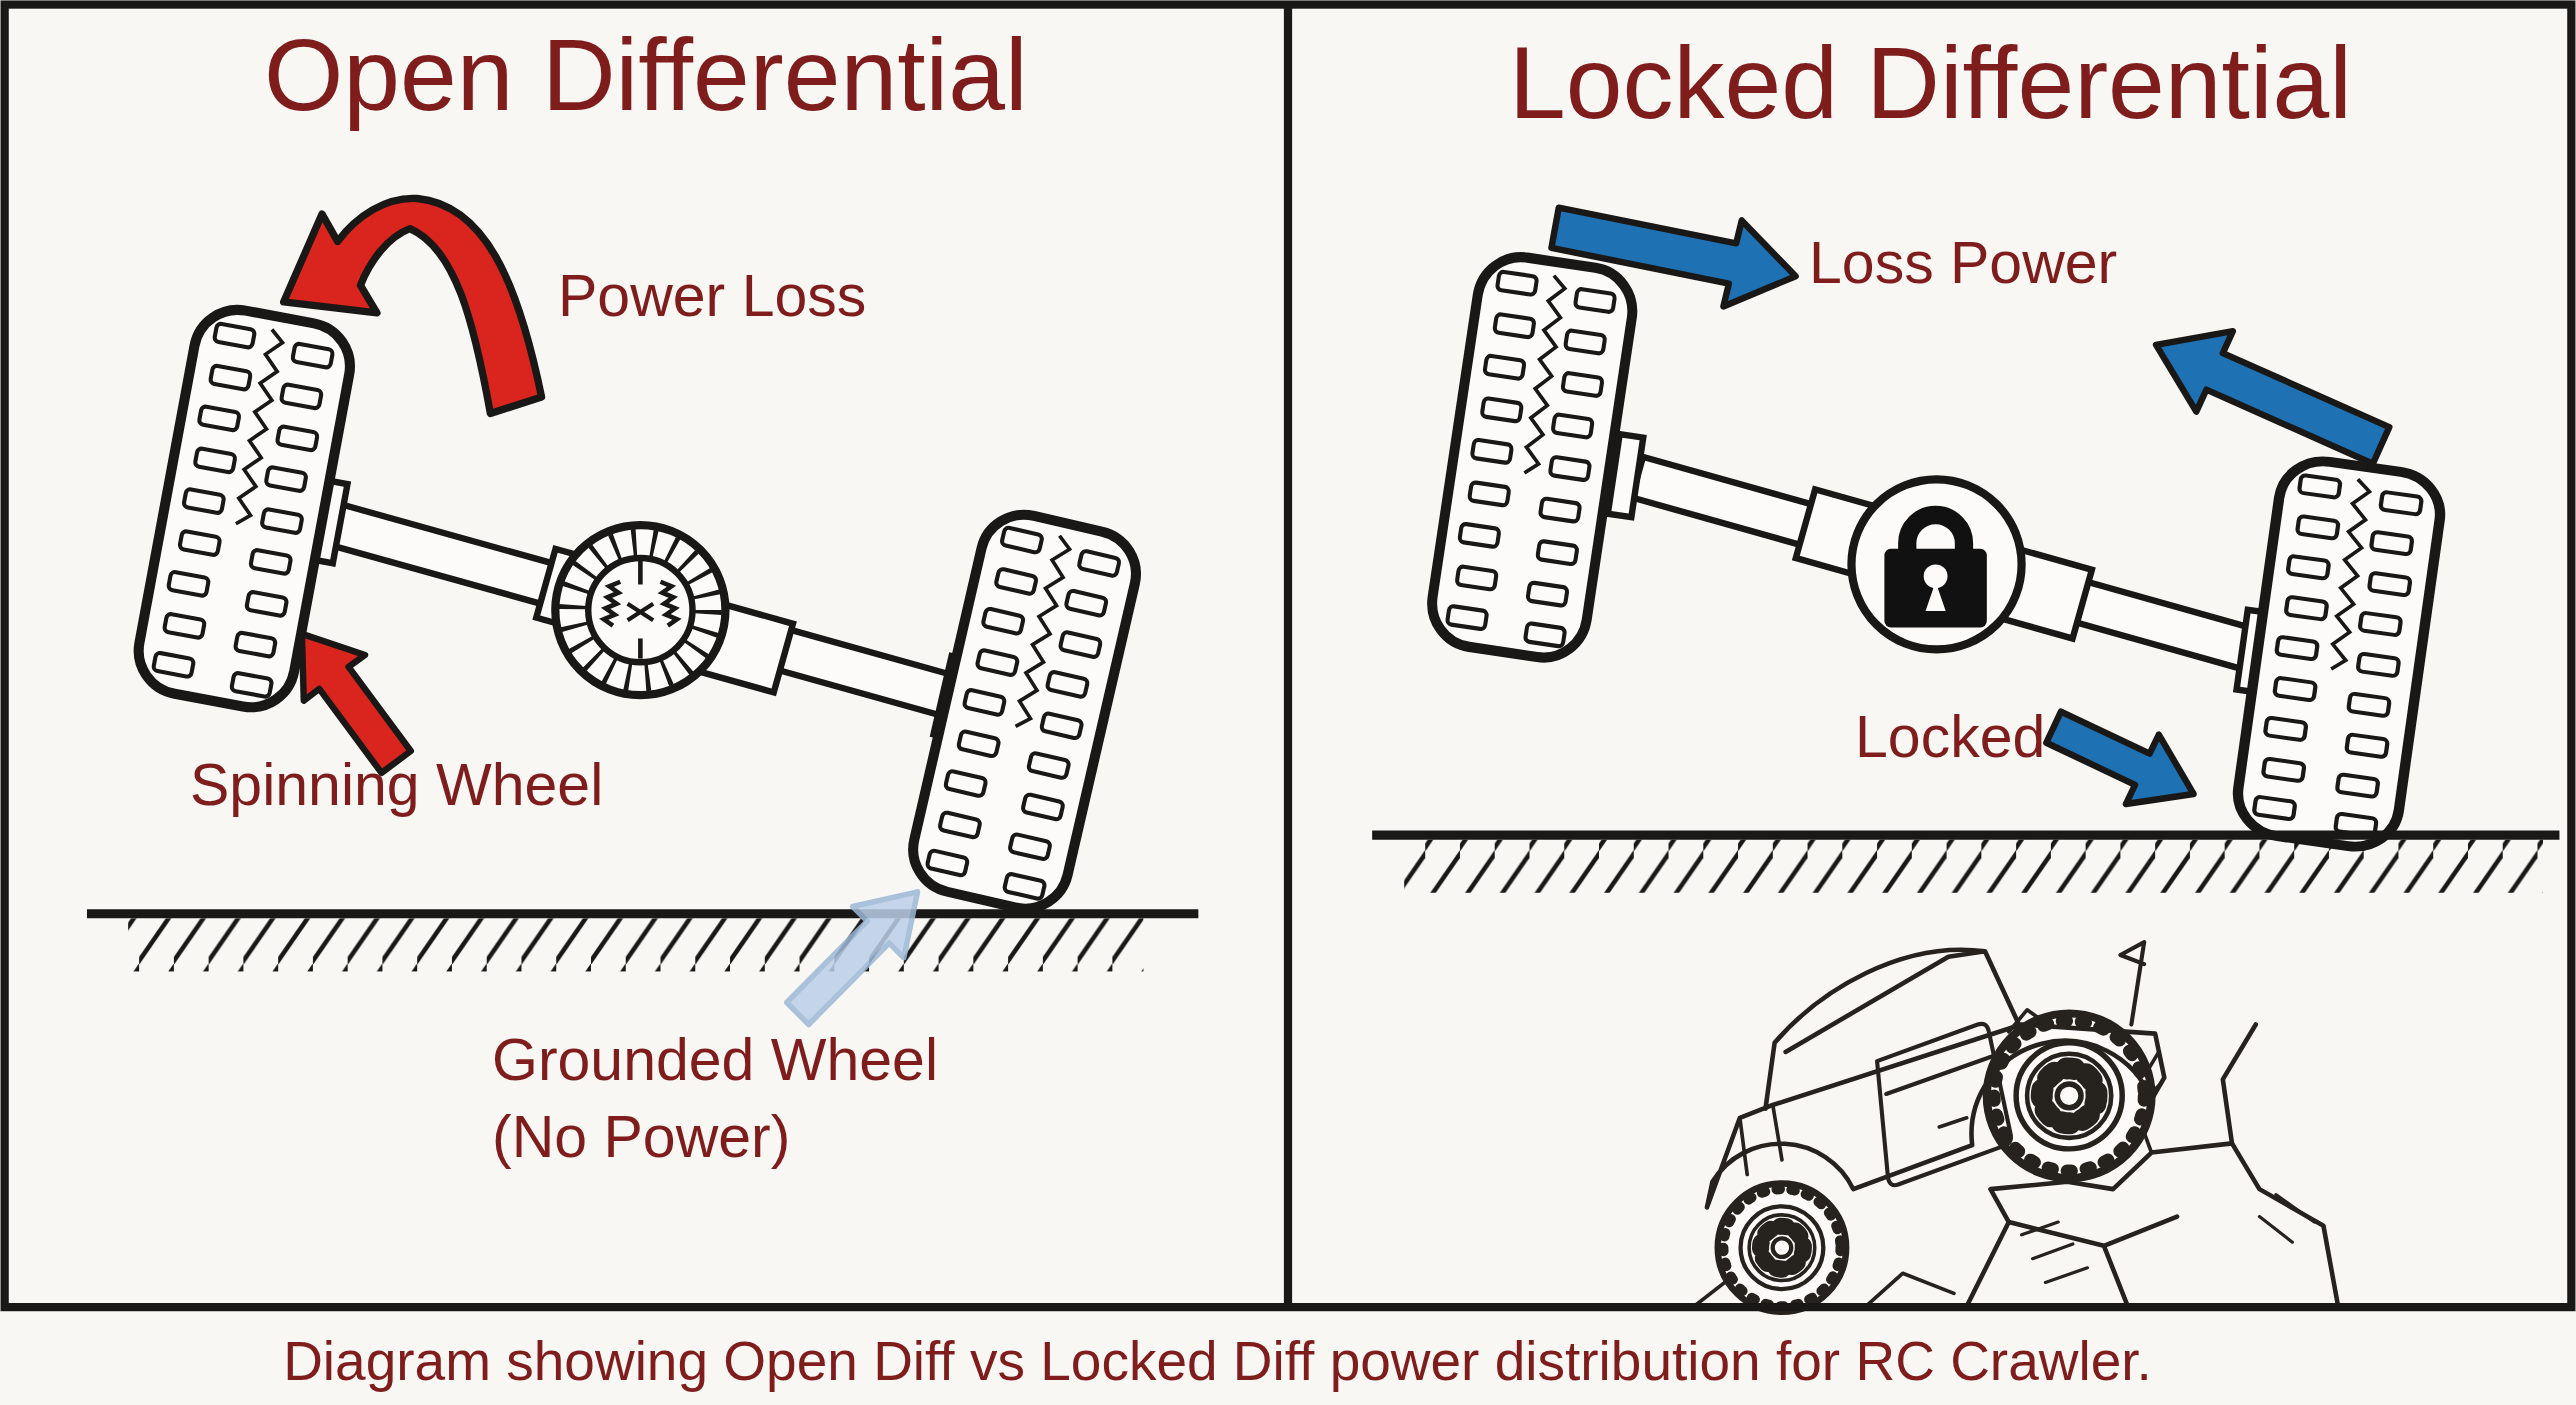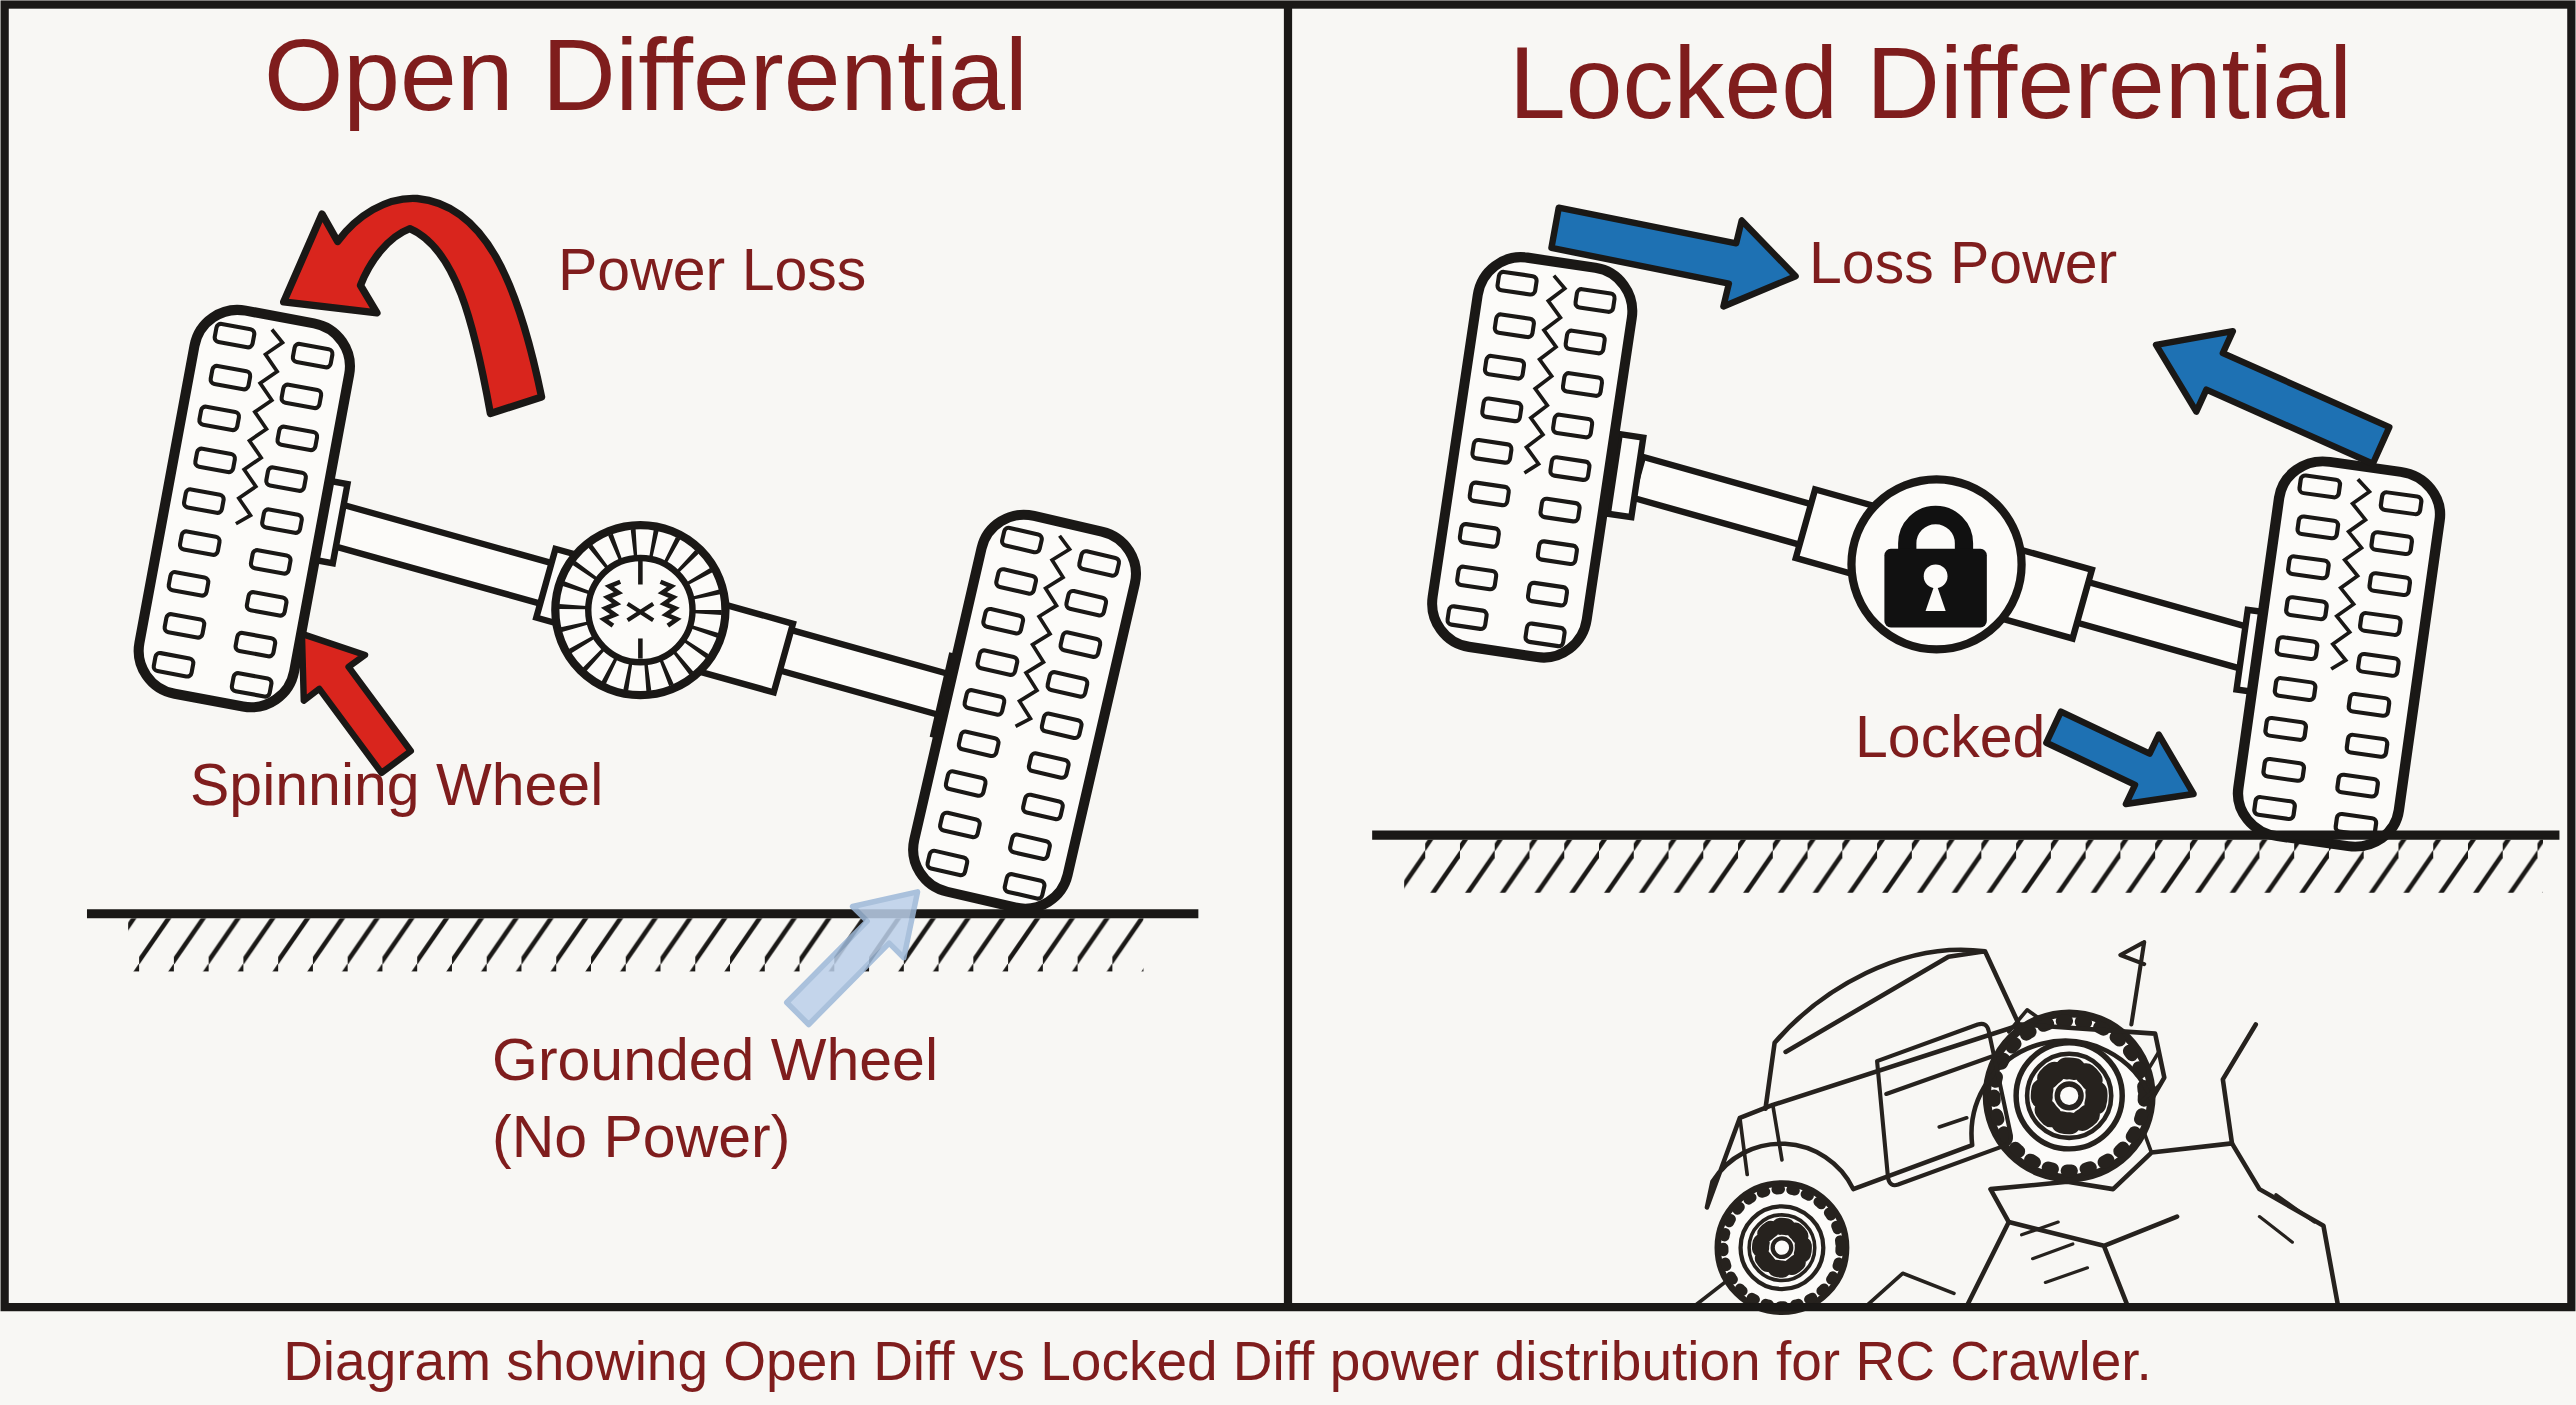--- a/index.html
+++ b/index.html
@@ -153,21 +153,21 @@
   </g>
 
   <rect x="5" y="5" width="2806" height="1424" fill="none" stroke="#1a1816" stroke-width="9"></rect>
   <line x1="1408" y1="5" x2="1408" y2="1429" stroke="#1a1816" stroke-width="9"></line>
 </svg>
 
 <div class="label title" style="left:7.3px;top:24px;width:1277px;">Open Differential</div>
 
 <div class="label title" style="left:1292px;top:24px;width:1277px;margin-top:8px;">Locked Differential</div>
 
-<div class="label note" style="left:558px;top:241px;">Power Loss</div>
+<div class="label note" style="left:558px;top:267px;">Power Loss</div>
 
 <div class="label note2" style="left:492px;top:1022px;">
   <span>Grounded Wheel</span><br>
   <span>(No Power)</span>
 </div>
 
 <div class="label note" style="left:190px;top:756px;">Spinning Wheel</div>
 
 <div class="label note" style="left:1809px;top:234px;">Loss Power</div>
 

